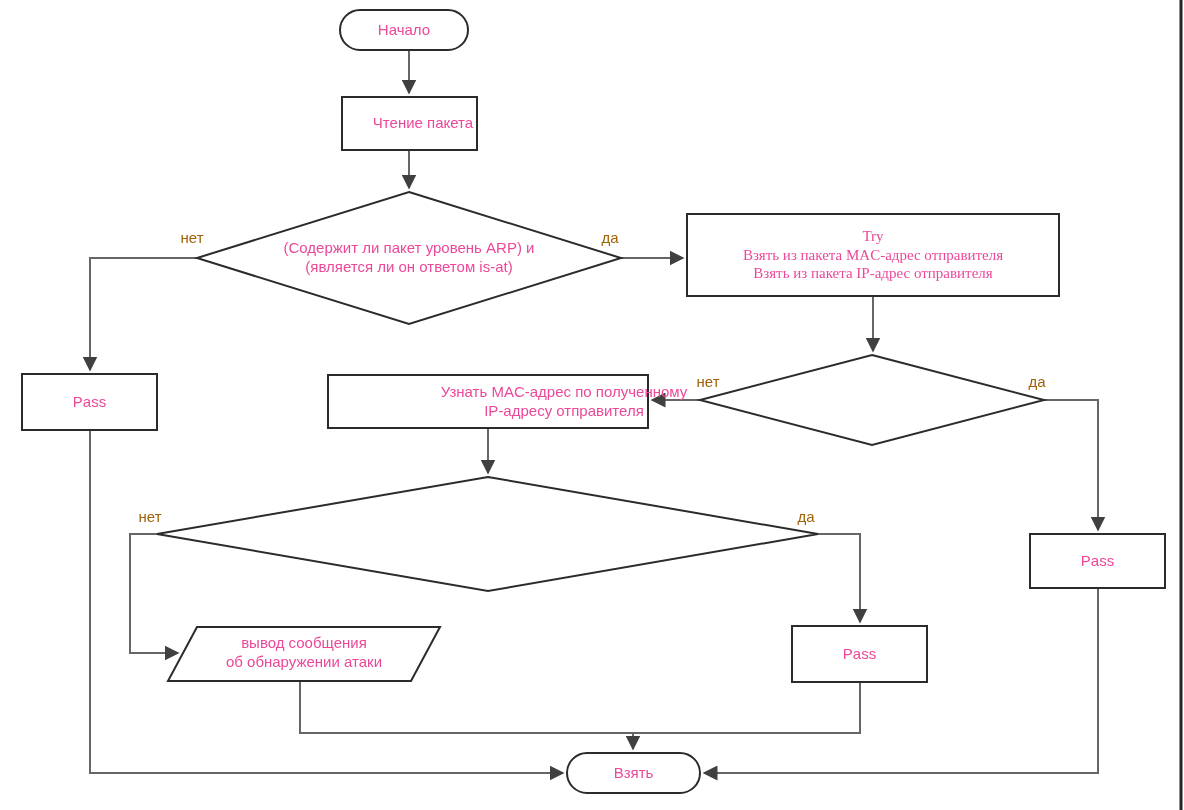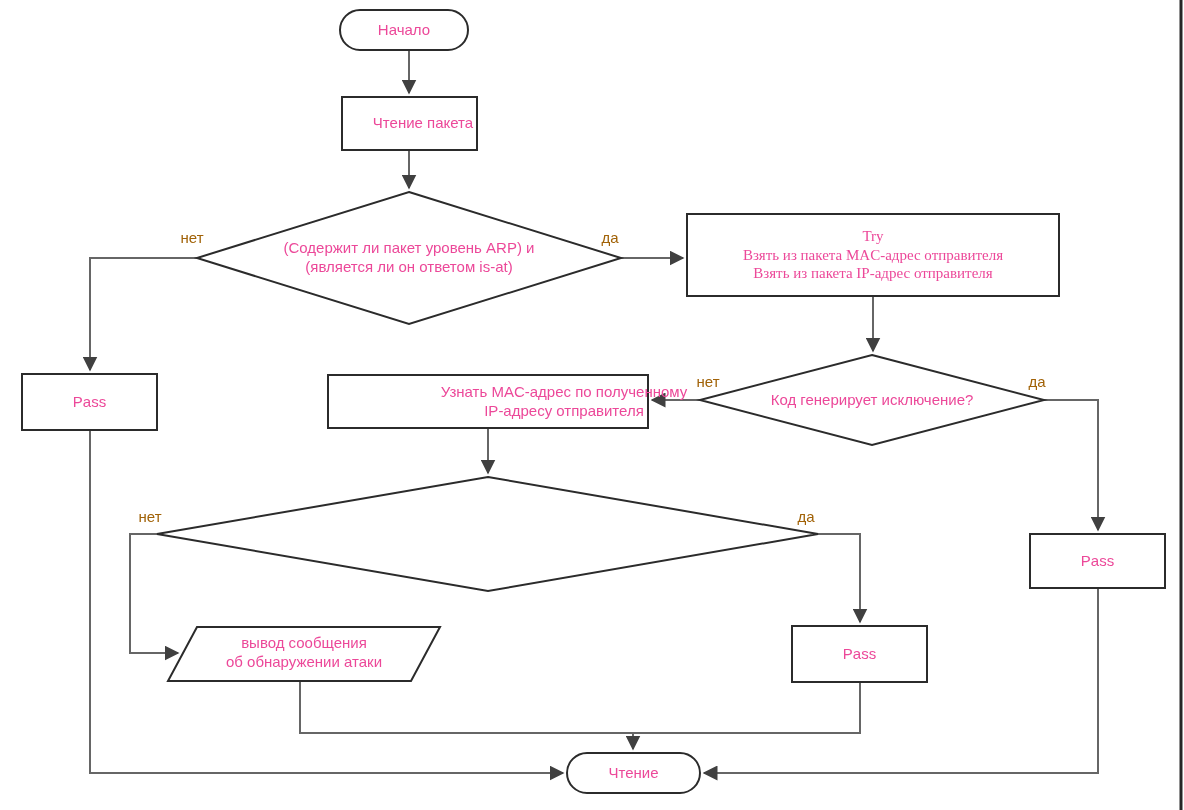--- a/index.html
+++ b/index.html
@@ -80,29 +80,28 @@
     <line x1="1181" y1="0" x2="1181" y2="810" stroke="#262626" stroke-width="3"></line>
   </svg>
 
   <div class="node-label" style="left:340px; top:10px;  width:128px; height:40px;">Начало</div>
   <div class="node-label" style="left:342px; top:97px;  width:162px; height:53px;">Чтение пакета</div>
   <div class="node-label" style="left:197px; top:192px; width:424px; height:132px;">(Содержит ли пакет уровень ARP) и
 (является ли он ответом is-at)</div>
   <div class="node-label" style="left:687px; top:214px; width:372px; height:82px;font-family:Liberation Serif, serif;">Try
 Взять из пакета MAC-адрес отправителя
 Взять из пакета IP-адрес отправителя</div>
-  <div class="node-label" style="left:700px; top:355px; width:344px; height:90px;">Код генерирует исключение?</div>
   <div class="node-label" style="left:328px; top:375px; width:376px; height:53px;margin-left:48px;">Узнать MAC-адрес по полученному
 IP-адресу отправителя</div>
   <div class="node-label" style="left:22px;  top:374px; width:135px; height:56px;">Pass</div>
   <div class="node-label" style="left:168px; top:625px; width:272px; height:56px;text-align:center;">вывод сообщения
 об обнаружении атаки</div>
   <div class="node-label" style="left:792px; top:626px; width:135px; height:56px;">Pass</div>
   <div class="node-label" style="left:1030px;top:534px; width:135px; height:54px;">Pass</div>
-  <div class="node-label" style="left:567px; top:753px; width:133px; height:40px;">Чтение</div>
+  <div class="node-label" style="left:567px; top:753px; width:133px; height:40px;">Взять</div>
 
   <span class="edge-label" style="left:192px;  top:237px;">нет</span>
   <span class="edge-label" style="left:610px;  top:237px;">да</span>
   <span class="edge-label" style="left:708px;  top:381px;">нет</span>
   <span class="edge-label" style="left:1037px; top:381px;">да</span>
   <span class="edge-label" style="left:150px;  top:516px;">нет</span>
   <span class="edge-label" style="left:806px;  top:516px;">да</span>
 
 </div>
 

